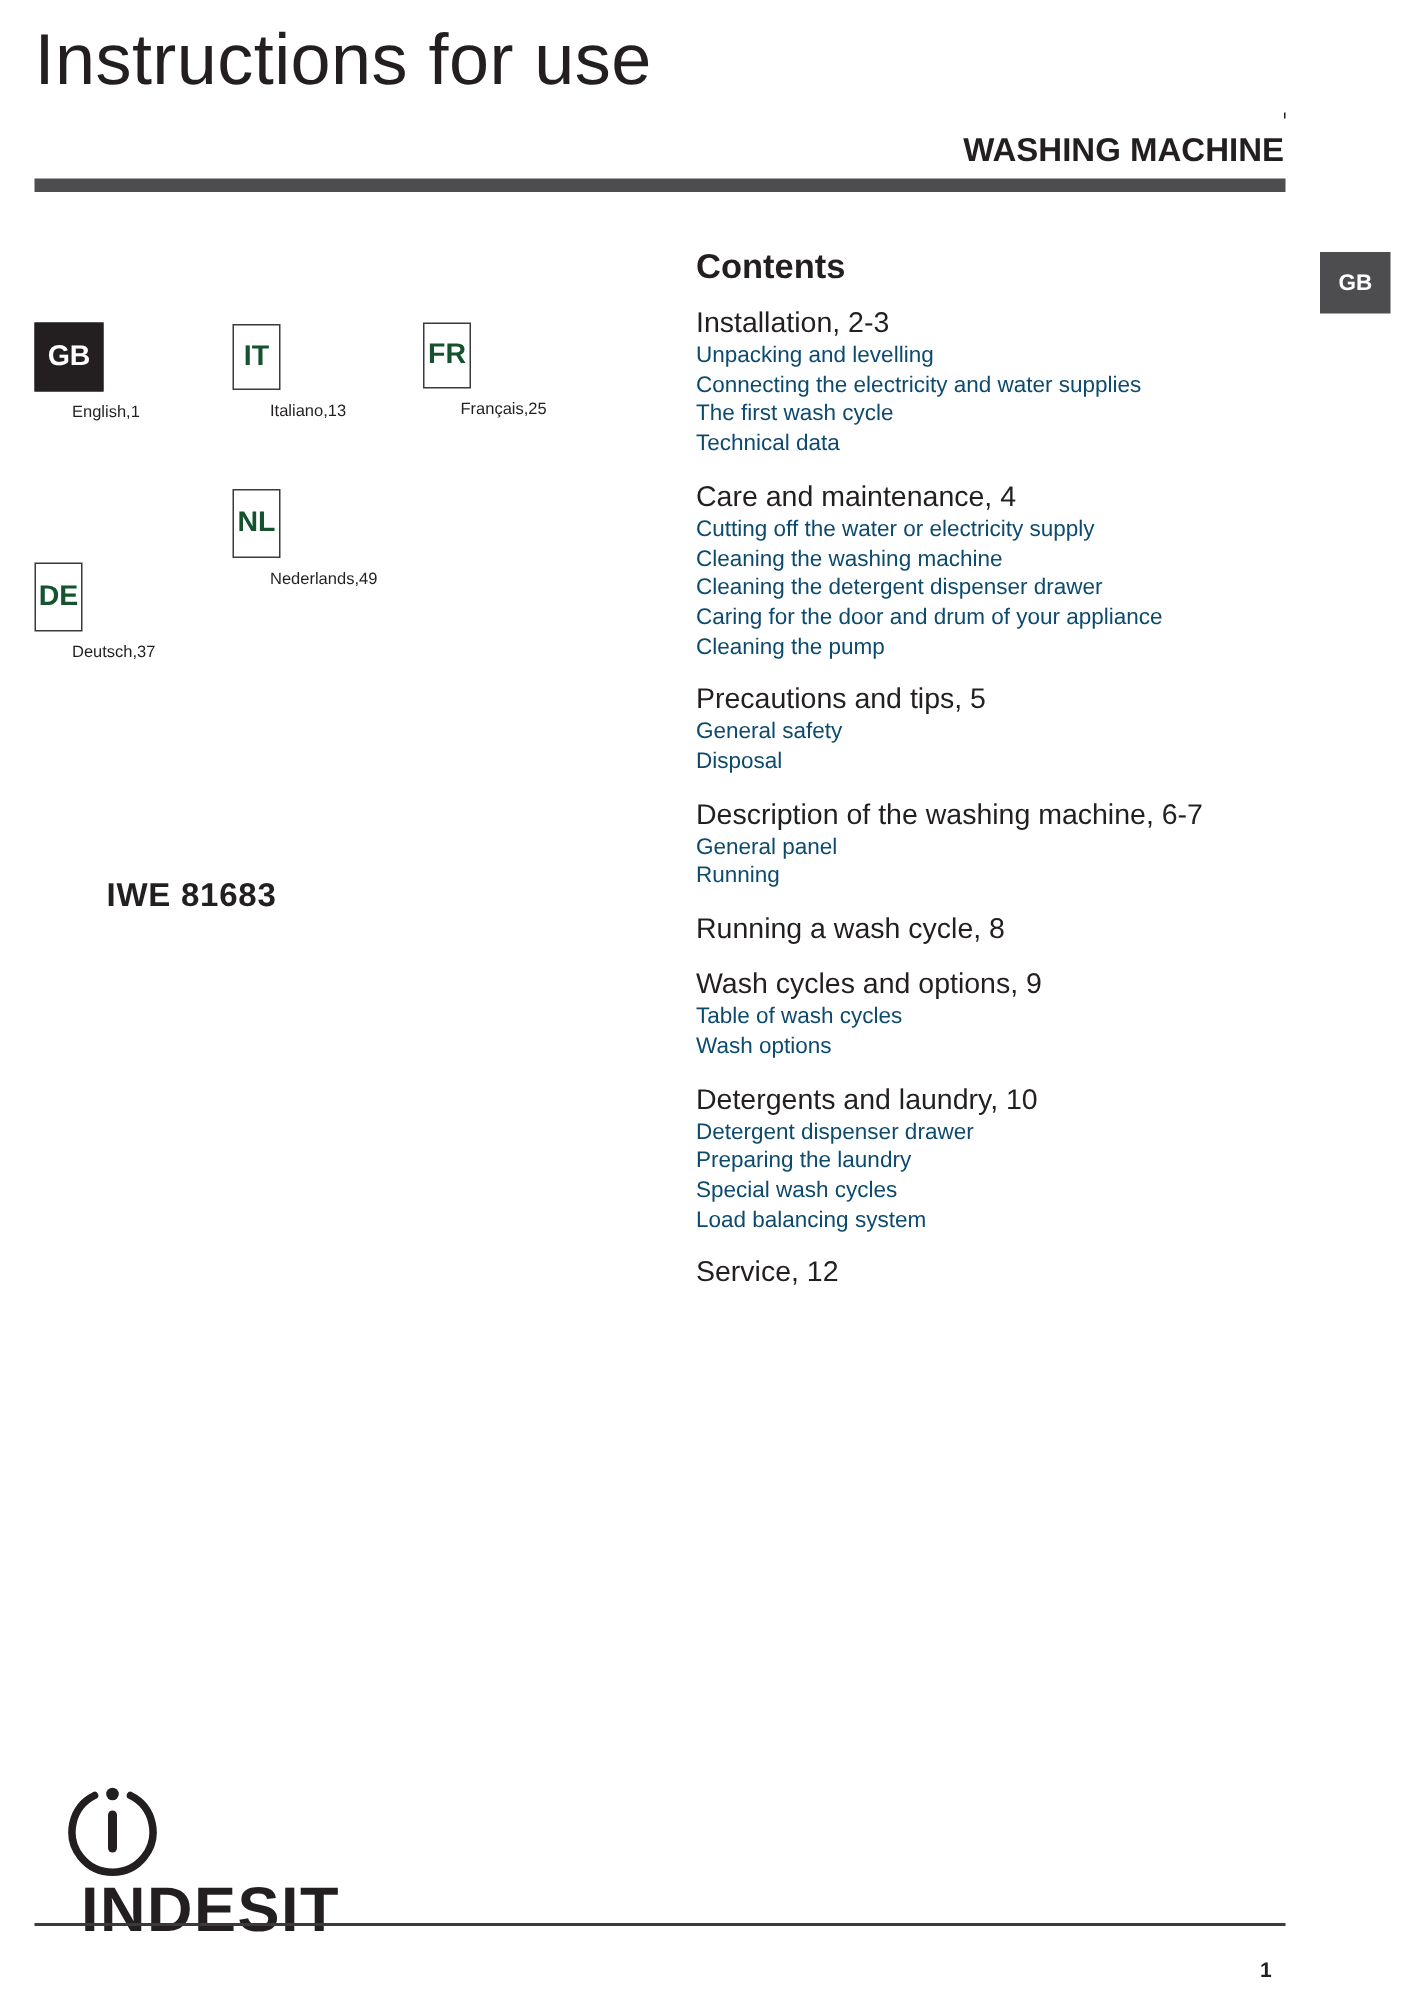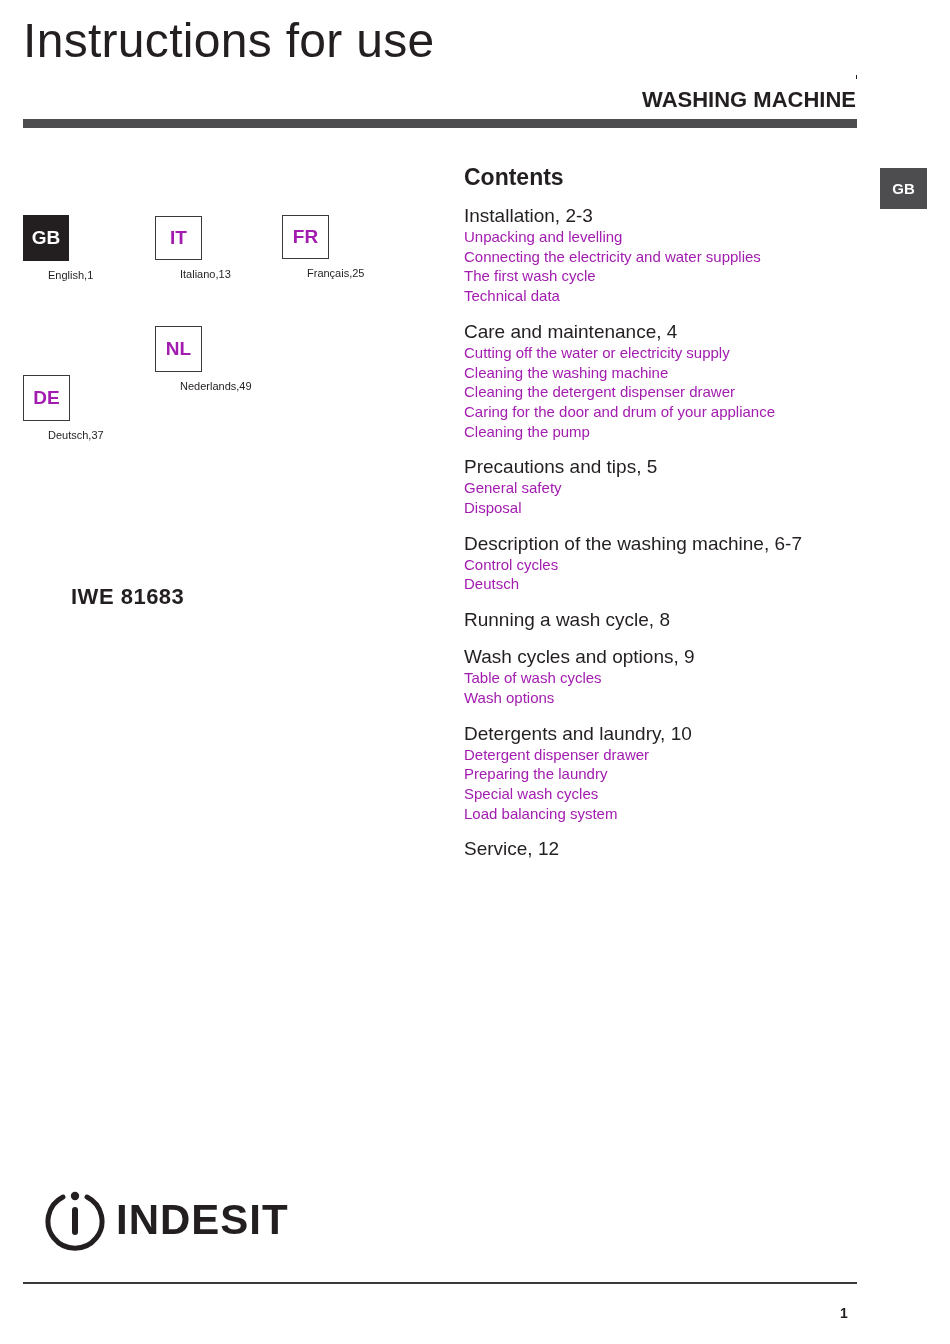--- a/index.html
+++ b/index.html
@@ -16,33 +16,33 @@
       right: 94px; top: 86px; font-size: 22px; font-weight: bold; line-height: 28px; white-space: nowrap;
     }
     .tick-mark { left: 856px; top: 75px; width: 1px; height: 4px; background: #231f20; }
     .header-bar { left: 23px; top: 119px; width: 834px; height: 9px; background: #4d4d4f; }
     .side-tab {
       left: 880px; top: 168px; width: 47px; height: 41px; background: #4d4d4f; color: #ffffff;
       font-size: 15px; font-weight: bold; display: flex; align-items: center; justify-content: center;
     }
     .lang { position: absolute; }
     .lang-box {
-      width: 47px; height: 44px; border: 1px solid #3a3a3a; box-sizing: border-box;
+      width: 32px; height: 44px; border: 1px solid #3a3a3a; box-sizing: border-box;
       display: flex; align-items: center; justify-content: center;
-      font-size: 19px; font-weight: bold; background: #fff; color: #a21caf;
+      font-size: 19px; font-weight: bold; background: #fff; color: #14532d;
     }
     .lang-box.active { background: #231f20; color: #ffffff; border-color: #231f20; width: 46px; height: 46px; }
     .lang-label { margin-top: 8px; font-size: 11px; font-weight: normal; white-space: nowrap; margin-left: 25px; }
     .model { left: 23px; top: 584px; font-size: 22px; font-weight: bold; letter-spacing: 0.5px; white-space: nowrap; margin-left: 48px; }
     .toc { left: 464px; top: 162px; width: 400px; }
     .toc-heading { font-size: 23px; font-weight: bold; line-height: 30px; margin-bottom: 12px; }
     .toc-section { margin-bottom: 14px; }
     .toc-section-title { font-size: 19px; font-weight: normal; line-height: 23px; white-space: nowrap; }
-    .toc-sub { font-size: 15px; line-height: 19.7px; color: #a21caf; white-space: nowrap; }
-    .logo { left: 44px; top: 1189px; display: flex; align-items: center; }
+    .toc-sub { font-size: 15px; line-height: 19.7px; color: #0c4a6e; white-space: nowrap; }
+    .logo { left: 44px; top: 1189px; display: flex; align-items: flex-start; flex-direction: column; }
     .logo-word { font-size: 42px; font-weight: bold; letter-spacing: 1px; margin-left: 10px; line-height: 44px; }
     .footer-rule { left: 23px; top: 1282px; width: 834px; height: 2px; background: #3a3a3a; }
     .page-number { left: 840px; top: 1305px; font-size: 14px; font-weight: bold; }
   </style>
 </head>
 <body>
 
 <div class="abs doc-title">Instructions for use</div>
 <div class="abs tick-mark"></div>
 <div class="abs doc-subtitle">WASHING MACHINE</div>
@@ -94,22 +94,22 @@
   </div>
 
   <div class="toc-section">
     <div class="toc-section-title">Precautions and tips, 5</div>
     <div class="toc-sub">General safety</div>
     <div class="toc-sub">Disposal</div>
   </div>
 
   <div class="toc-section">
     <div class="toc-section-title">Description of the washing machine, 6-7</div>
-    <div class="toc-sub">Control cycles</div>
-    <div class="toc-sub">Deutsch</div>
+    <div class="toc-sub">General panel</div>
+    <div class="toc-sub">Running</div>
   </div>
 
   <div class="toc-section">
     <div class="toc-section-title">Running a wash cycle, 8</div>
   </div>
 
   <div class="toc-section">
     <div class="toc-section-title">Wash cycles and options, 9</div>
     <div class="toc-sub">Table of wash cycles</div>
     <div class="toc-sub">Wash options</div>

